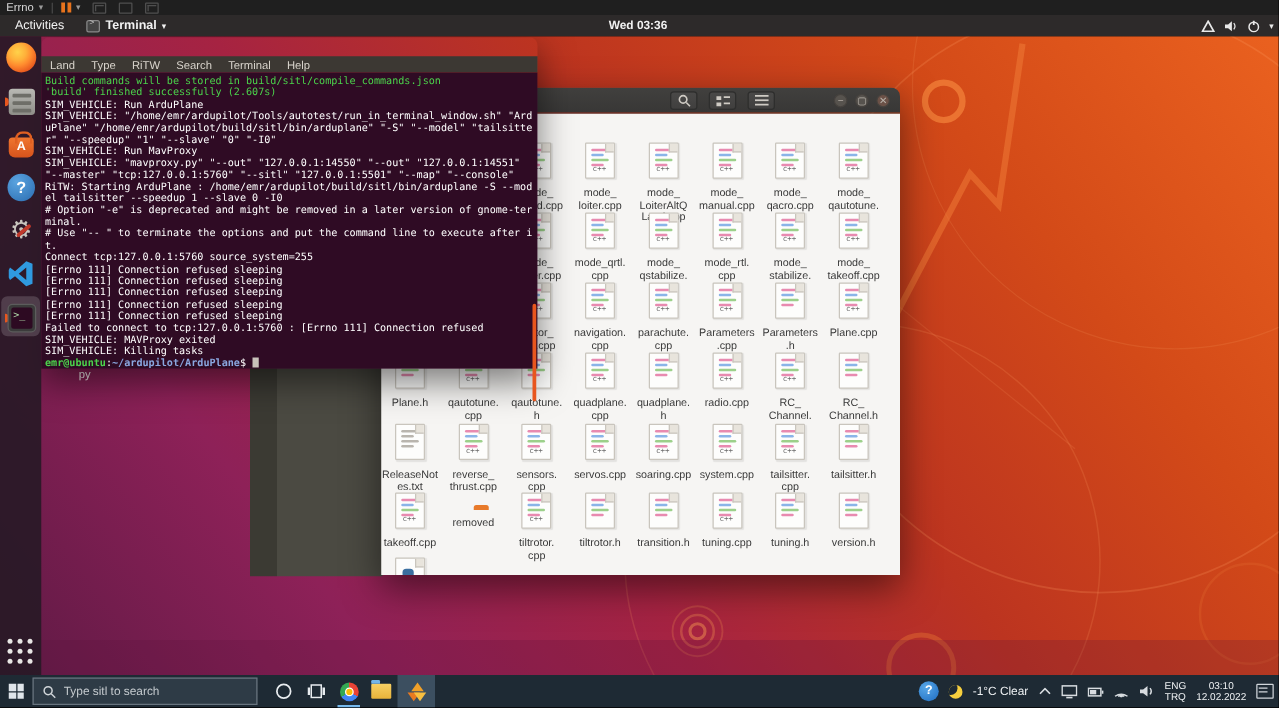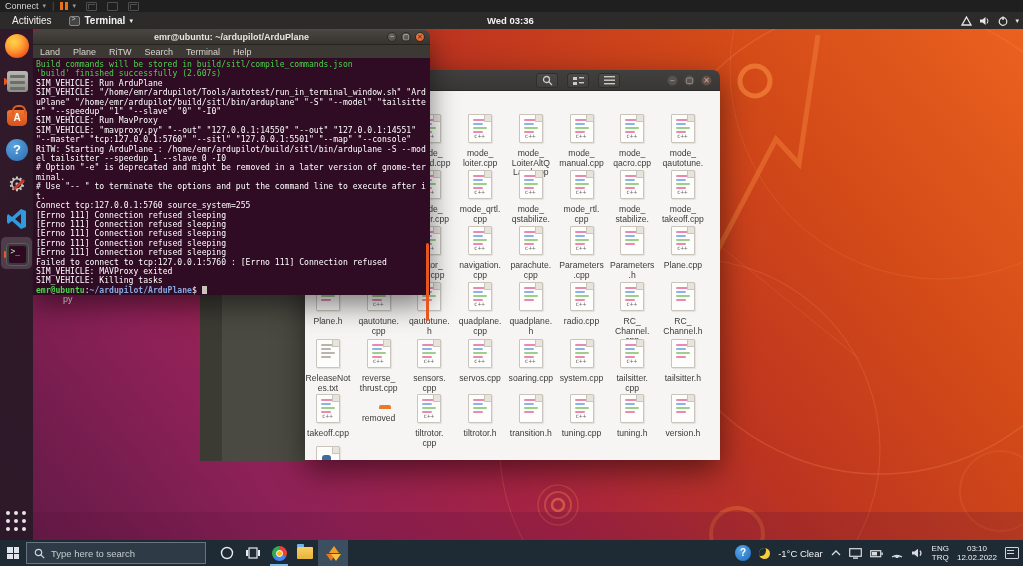--- a/index.html
+++ b/index.html
@@ -145,21 +145,21 @@
   .tray-ic { opacity:.92; }
   .notif { width:14px; height:12px; border:1px solid #cfd5da; border-radius:1px; position:relative; }
   .notif:after { content:""; position:absolute; left:1px; top:2px; width:7px; height:1px; background:#cfd5da; box-shadow:0 3px 0 #cfd5da; }
 </style>
 </head>
 <body>
 
 <div id="screen">
 
   <div class="vmware-bar">
-    <span class="txt">Connect</span>
+    <span class="txt">Errno</span>
     <span class="caret">▾</span>
     <span class="vmw-sep">|</span>
     <span class="pause-bars">
         <i></i>
         <i></i>
       </span>
     <span class="caret">▾</span>
     <span class="vmw-ico grid"></span>
     <span class="vmw-ico"></span>
     <span class="vmw-ico grid"></span>
@@ -358,31 +358,23 @@
         <div class="file-cell" style="left: 251.5px; top: 303px;"><span class="fico"><span class="fico-page" style="display: inline-block;"><span class="fico-lines"><i style="top: 4px; width: 14px; background: rgb(232, 138, 176);"></i><i style="top: 8px; width: 10px; background: rgb(138, 180, 232);"></i><i style="top: 12px; width: 14px; background: rgb(156, 208, 138);"></i><i style="top: 16px; width: 10px; background: rgb(232, 138, 176);"></i></span><span class="fico-cpp-badge">c++</span></span></span><div class="file-label">tuning.cpp</div></div>
         <div class="file-cell" style="left: 302.2px; top: 303px;"><span class="fico"><span class="fico-page" style="display: inline-block;"><span class="fico-lines"><i style="top: 4px; width: 14px; background: rgb(232, 138, 176);"></i><i style="top: 8px; width: 10px; background: rgb(138, 180, 232);"></i><i style="top: 12px; width: 14px; background: rgb(156, 208, 138);"></i><i style="top: 16px; width: 10px; background: rgb(232, 138, 176);"></i></span></span></span><div class="file-label">tuning.h</div></div>
         <div class="file-cell" style="left: 352.9px; top: 303px;"><span class="fico"><span class="fico-page" style="display: inline-block;"><span class="fico-lines"><i style="top: 4px; width: 14px; background: rgb(232, 138, 176);"></i><i style="top: 8px; width: 10px; background: rgb(138, 180, 232);"></i><i style="top: 12px; width: 14px; background: rgb(156, 208, 138);"></i><i style="top: 16px; width: 10px; background: rgb(232, 138, 176);"></i></span></span></span><div class="file-label">version.h</div></div>
         <div class="file-cell" style="left: -2px; top: 355px;"><span class="fico"><span class="fico-page" style="display: inline-block;"><span class="fico-py">
                 <b class="b1"></b>
               </span></span></span></div>
       </div>
   </div>
 
   <div class="term">
-    <div class="term-titlebar">
-      <div class="term-title">emr@ubuntu: ~/ardupilot/ArduPlane</div>
-      <div class="term-btns">
-        <span class="term-btn">−</span>
-        <span class="term-btn">▢</span>
-        <span class="term-btn close">✕</span>
-      </div>
-    </div>
     <div class="term-menubar" id="term-menubar">
         <span class="term-menuitem">Land</span>
-        <span class="term-menuitem">Plane</span>
+        <span class="term-menuitem">Type</span>
         <span class="term-menuitem">RiTW</span>
         <span class="term-menuitem">Search</span>
         <span class="term-menuitem">Terminal</span>
         <span class="term-menuitem">Help</span>
       </div>
     <div class="term-body">
       <div class="term-text" id="term-text"><div class="t-green">Build commands will be stored in build/sitl/compile_commands.json</div><div class="t-green">'build' finished successfully (2.607s)</div><div class="t-white">SIM_VEHICLE: Run ArduPlane</div><div class="t-white">SIM_VEHICLE: "/home/emr/ardupilot/Tools/autotest/run_in_terminal_window.sh" "ArduPlane" "/home/emr/ardupilot/build/sitl/bin/arduplane" "-S" "--model" "tailsitter" "--speedup" "1" "--slave" "0" "-I0"</div><div class="t-white">SIM_VEHICLE: Run MavProxy</div><div class="t-white">SIM_VEHICLE: "mavproxy.py" "--out" "127.0.0.1:14550" "--out" "127.0.0.1:14551" "--master" "tcp:127.0.0.1:5760" "--sitl" "127.0.0.1:5501" "--map" "--console"</div><div class="t-white">RiTW: Starting ArduPlane : /home/emr/ardupilot/build/sitl/bin/arduplane -S --model tailsitter --speedup 1 --slave 0 -I0</div><div class="t-white"># Option "-e" is deprecated and might be removed in a later version of gnome-terminal.</div><div class="t-white"># Use "-- " to terminate the options and put the command line to execute after it.</div><div class="t-white">Connect tcp:127.0.0.1:5760 source_system=255</div><div class="t-white">[Errno 111] Connection refused sleeping</div><div class="t-white">[Errno 111] Connection refused sleeping</div><div class="t-white">[Errno 111] Connection refused sleeping</div><div class="t-white">[Errno 111] Connection refused sleeping</div><div class="t-white">[Errno 111] Connection refused sleeping</div><div class="t-white">Failed to connect to tcp:127.0.0.1:5760 : [Errno 111] Connection refused</div><div class="t-white">SIM_VEHICLE: MAVProxy exited</div><div class="t-white">SIM_VEHICLE: Killing tasks</div><div><span class="t-green " style="font-weight: bold;">emr@ubuntu</span><span class="t-white" style="font-weight: normal;">:</span><span class="t-blue " style="font-weight: bold;">~/ardupilot/ArduPlane</span><span class="t-white" style="font-weight: normal;">$ </span><span class="t-cursor"></span></div></div>
       <div class="term-scroll"></div>
     </div>
   </div>
@@ -394,21 +386,21 @@
           <i></i>
           <i></i>
           <i></i>
         </span>
     </div>
     <div class="win-search">
       <svg width="11" height="11">
           <circle cx="4.5" cy="4.5" r="3.2" fill="none" stroke="#cfd4d8" stroke-width="1.2"></circle>
           <line x1="7" y1="7" x2="10.2" y2="10.2" stroke="#cfd4d8" stroke-width="1.2"></line>
         </svg>
-      <span>Type here to search</span>
+      <span>Type sitl to search</span>
     </div>
     <div class="tb-ico" style="margin-left:8px;">
       <svg width="14" height="14">
           <circle cx="7" cy="7" r="5.5" fill="none" stroke="#e8ecef" stroke-width="1.4"></circle>
         </svg>
       </div>
     <div class="tb-ico">
       <svg width="14" height="12">
           <rect x="3" y="1" width="8" height="10" fill="none" stroke="#e8ecef" stroke-width="1.2"></rect>
           <rect x="0" y="3" width="2" height="6" fill="#e8ecef"></rect>

